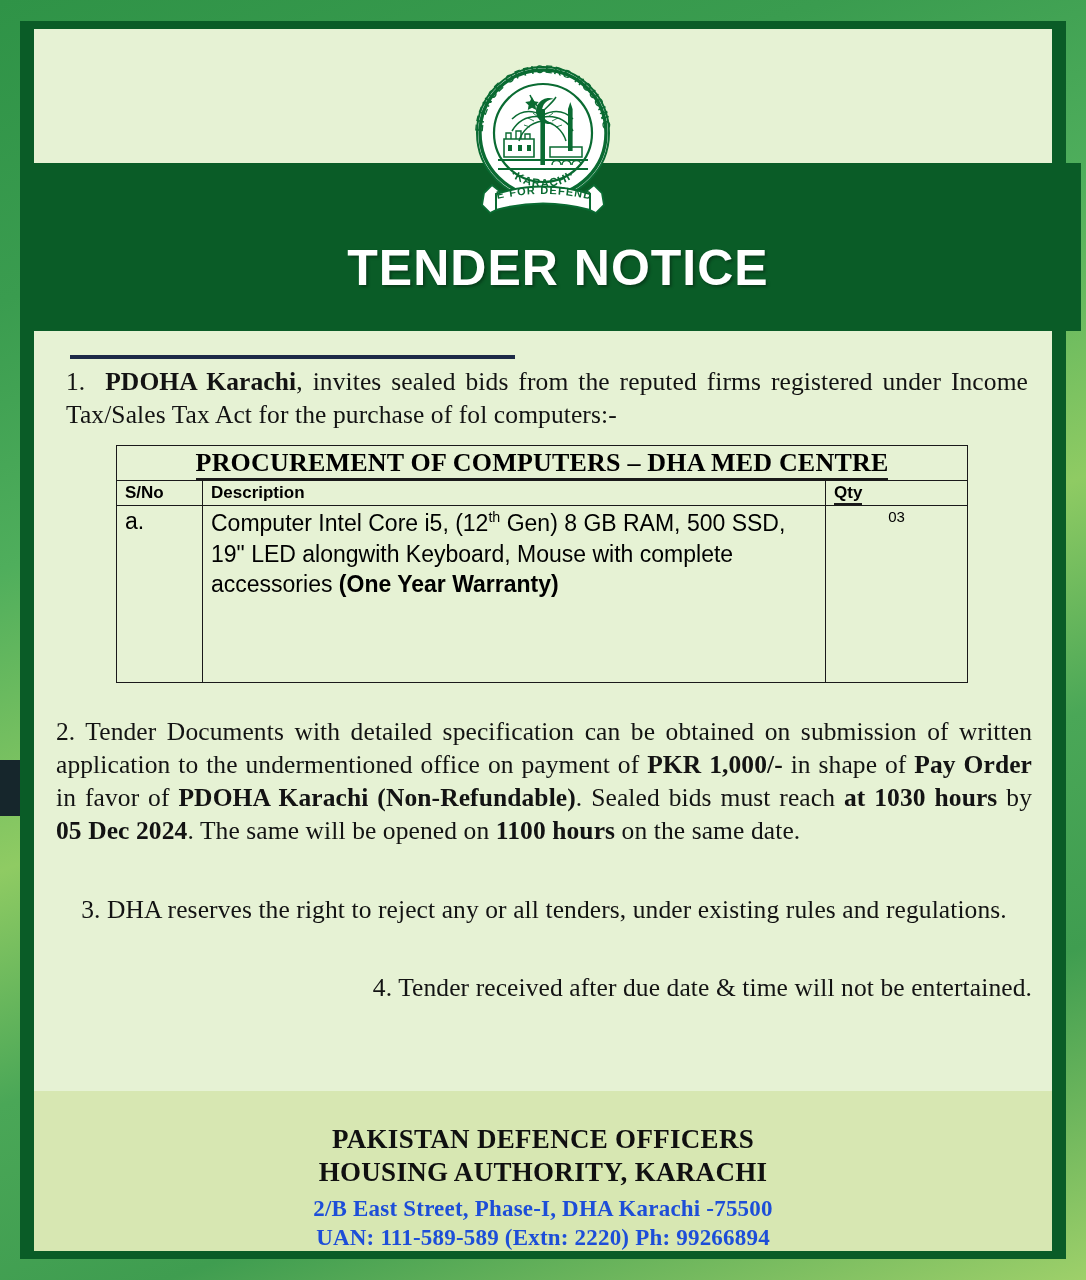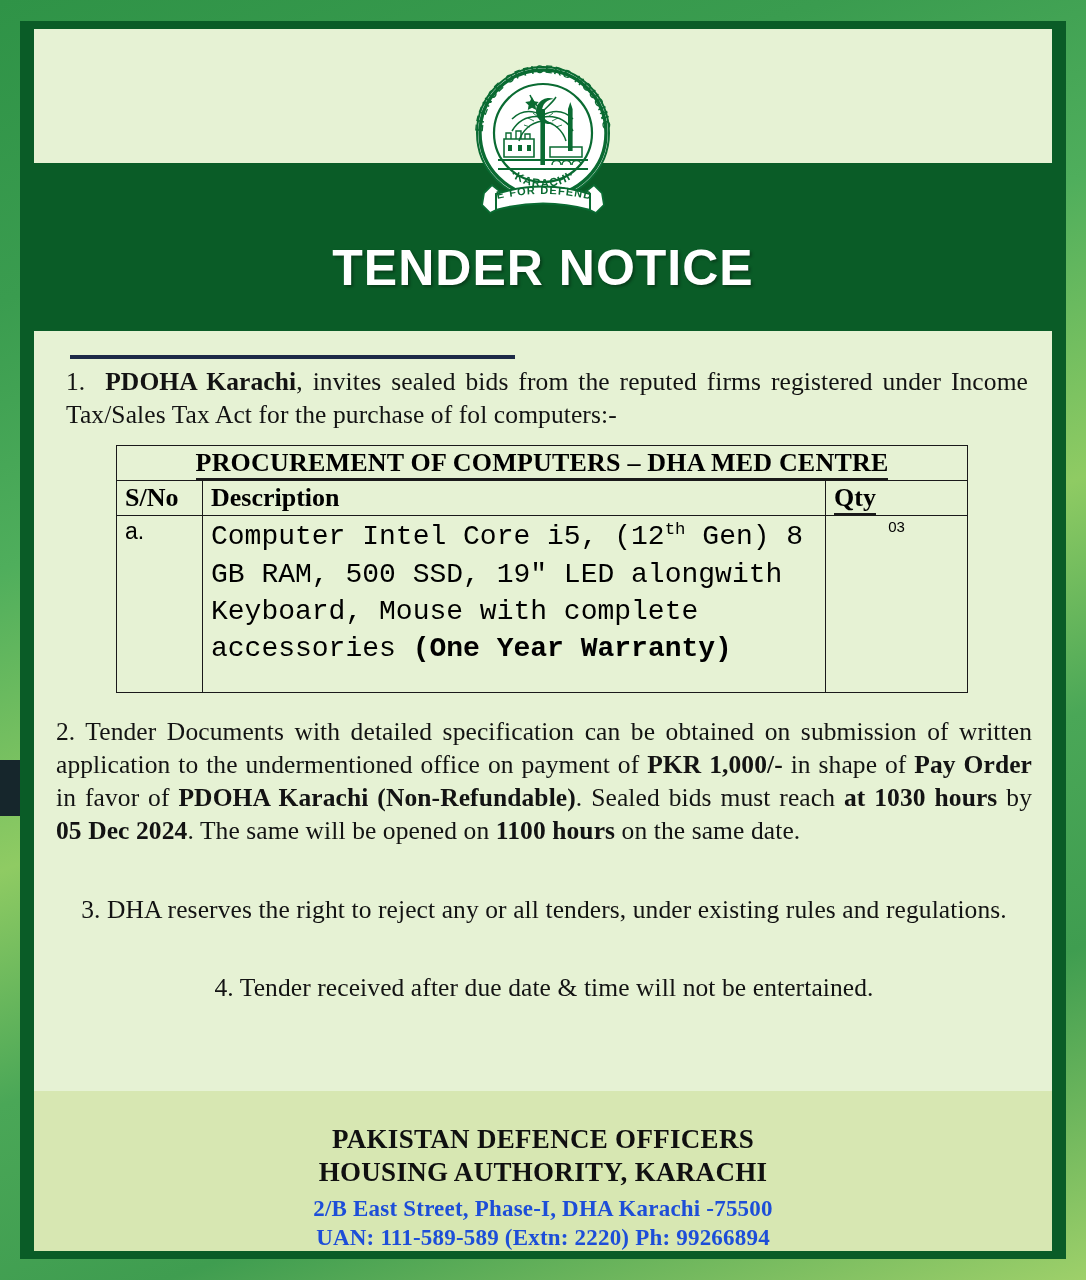--- a/index.html
+++ b/index.html
@@ -54,21 +54,21 @@
     top: 26px;
     transform: translateX(-50%);
     width: 162px;
     height: 178px;
     z-index: 5;
   }
 
   
   .title-band {
     position: absolute;
-    left: 0;
+    left: 15px;
     top: 142px;
     width: 100%;
     height: 168px;
     background: #0a5c27;
   }
   .notice-title {
     position: absolute;
     left: 0;
     right: 0;
     top: 76px;
@@ -106,21 +106,21 @@
     line-height: 1.30;
     color: #131313;
     text-align: justify;
     margin: 0;
     letter-spacing: 0.1px;
   }
   .para b { font-weight: bold; }
   #para1 { position: absolute; left: 32px; top: 34px; width: 962px; }
   #para2 { position: absolute; left: 22px; top: 384px; width: 976px; }
   #para3 { position: absolute; left: 22px; top: 562px; width: 976px; text-align: center; }
-  #para4 { position: absolute; left: 22px; top: 640px; width: 976px; text-align: center; }
+  #para4 { position: absolute; left: 22px; top: 640px; width: 976px; text-align: right; }
 
   
   .tender-table {
     position: absolute;
     left: 82px;
     top: 114px;
     width: 852px;
     border-collapse: collapse;
     background: #e6f2d4;
   }
@@ -132,33 +132,33 @@
   .tbl-title {
     text-align: center;
     font-family: "Liberation Serif", serif;
     font-weight: bold;
     font-size: 26px;
     letter-spacing: 0.2px;
     padding: 3px 4px 4px 4px;
   }
   .tbl-title span { border-bottom: 2px solid #1a1a1a; padding-bottom: 1px; }
   .th-cell {
-    font-family: Liberation Serif, serif;
-    font-weight: bold;
-    font-size: 26px;
+    font-family: Liberation Sans, sans-serif;
+    font-weight: bold;
+    font-size: 17px;
     text-align: left;
     padding: 2px 10px 4px 10px;
   }
   .th-qty { }
   .th-qty span { border-bottom: 2px solid #1a1a1a; padding-bottom: 1px; }
   .col-sno { width: 86px; }
   .col-qty { width: 142px; }
   .cell-body {
-    font-family: Liberation Mono, monospace;
-    font-size: 28px;
+    font-family: Liberation Sans, sans-serif;
+    font-size: 23px;
     line-height: 1.33;
     padding: 6px 10px 0 10px;
     height: 172px;
   }
   .cell-sno { font-family: "Liberation Sans", sans-serif; font-size: 23px; padding-top: 6px; }
   .cell-qty { font-family: "Liberation Sans", sans-serif; font-size: 15px; text-align: center; padding-top: 6px; }
   .cell-body b { font-weight: bold; }
   sup { font-size: 0.62em; vertical-align: super; }
 
   

